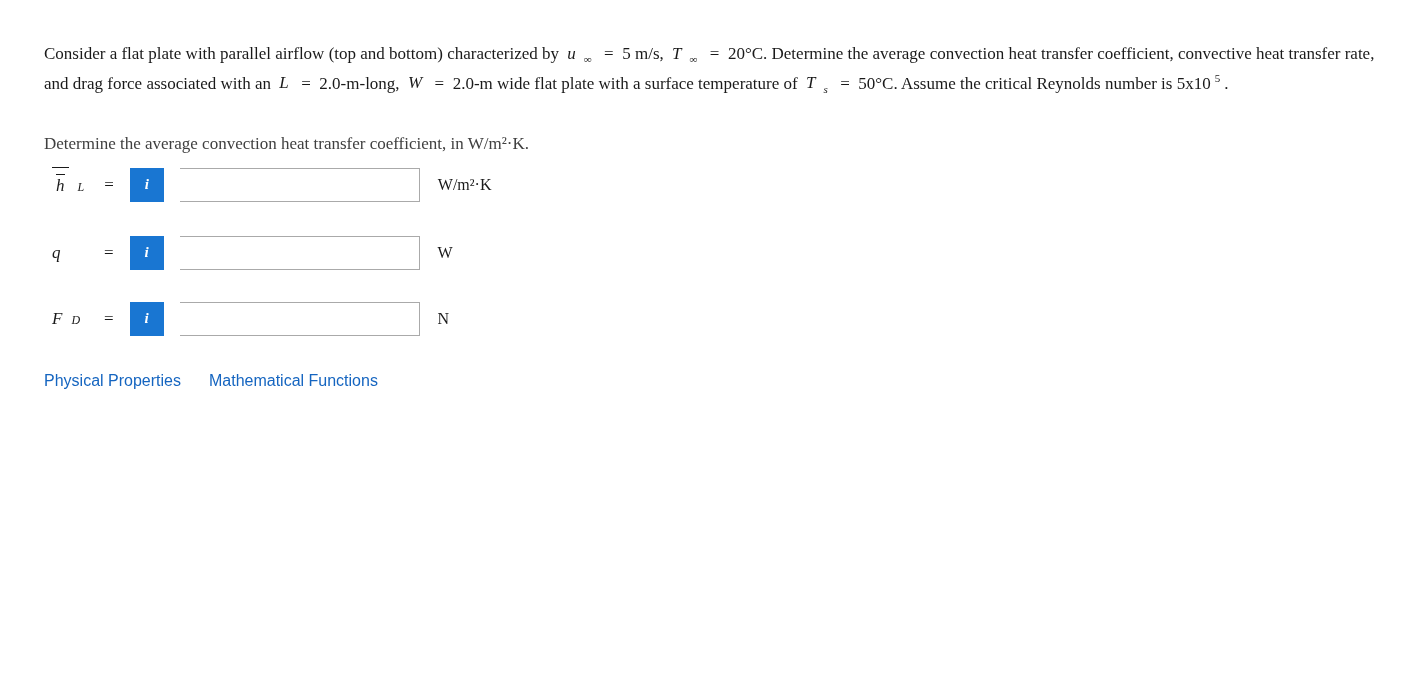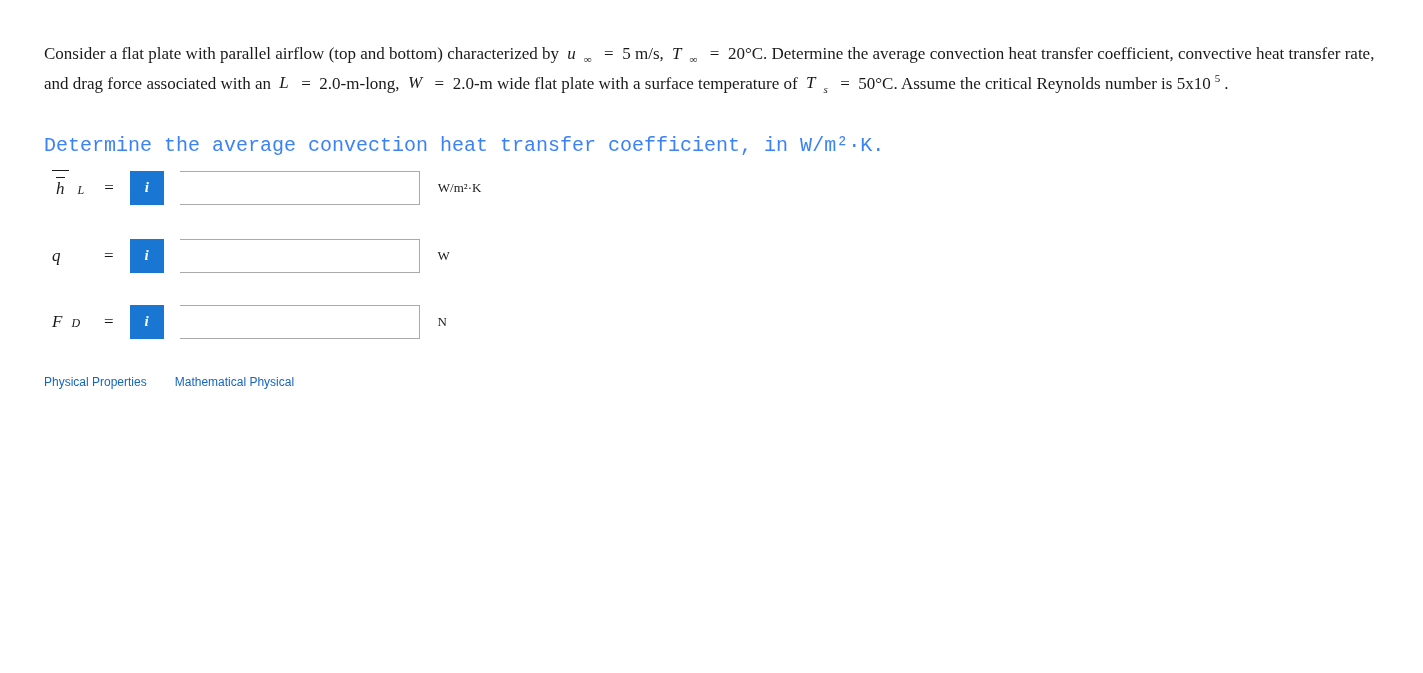--- a/index.html
+++ b/index.html
@@ -22,24 +22,24 @@
       line-height: 1.65;
       margin-bottom: 36px;
       max-width: 1350px;
     }
 
     .question-block {
       margin-bottom: 24px;
     }
 
     .question-label {
-      font-family: Liberation Mono, monospace;
-      font-size: 20px;
+      font-family: Liberation Serif, serif;
+      font-size: 17px;
       margin-bottom: 8px;
-      color: #3b82f6;
+      color: #404040;
     }
 
     .answer-row {
       display: flex;
       align-items: center;
       gap: 8px;
       margin-top: 4px;
     }
 
     .var-label {
@@ -96,35 +96,35 @@
       border: 1px solid #aaa;
       border-left: none;
       padding: 0 8px;
       font-size: 16px;
       font-family: Georgia, serif;
       outline: none;
     }
 
     .unit-label {
       font-family: Georgia, serif;
-      font-size: 13px;
+      font-size: 16px;
       margin-left: 6px;
     }
 
     .links-row {
       display: flex;
       gap: 20px;
       margin-top: 28px;
     }
 
     .links-row a {
       color: #1565c0;
       text-decoration: none;
       font-family: Arial, sans-serif;
-      font-size: 12px;
+      font-size: 16px;
       cursor: pointer;
     }
 
     sup {
       font-size: 11px;
     }
 
     sub {
       font-size: 11px;
     }
@@ -190,14 +190,14 @@
     <button class="info-btn" style="background:#1976d2;">
       <span style="font-style:italic; font-weight:bold;">i</span>
     </button>
     <input class="answer-input" type="text" placeholder="" style="">
     <span class="unit-label">N</span>
   </div>
 </div>
 
 <div class="links-row">
   <a style="color:#1565c0;">Physical Properties</a>
-  <a style="color:#1565c0;">Mathematical Physical</a>
+  <a style="color:#1565c0;">Mathematical Functions</a>
 </div>
 
 </body></html>

